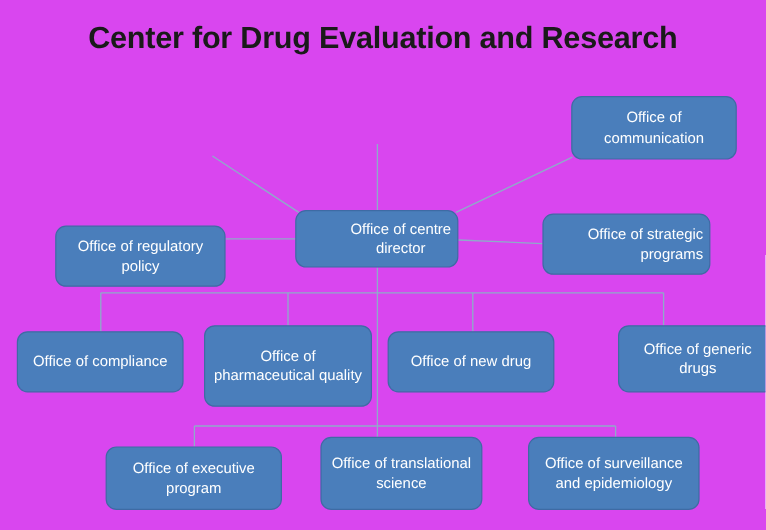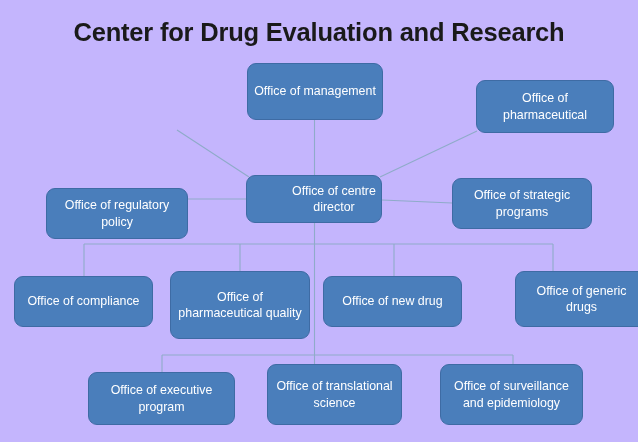--- a/index.html
+++ b/index.html
@@ -4,21 +4,21 @@
 <style>
   html, body {
     margin: 0;
     padding: 0;
     background: #ffffff;
   }
   #canvas {
     position: relative;
     width: 638px;
     height: 442px;
-    background: #c4b5fd;
+    background: #d946ef;
     overflow: hidden;
     font-family: "Liberation Sans", sans-serif;
   }
   #chart-title {
     position: absolute;
     left: 0;
     top: 18px;
     width: 638px;
     text-align: center;
     font-size: 25.5px;
@@ -83,38 +83,35 @@
       <line x1="394" y1="244" x2="394" y2="276"></line>
       <line x1="553" y1="244" x2="553" y2="271"></line>
 
       <line x1="162" y1="355" x2="513" y2="355"></line>
       <line x1="162" y1="355" x2="162" y2="372"></line>
       <line x1="314.5" y1="355" x2="314.5" y2="364"></line>
       <line x1="513" y1="355" x2="513" y2="364"></line>
     </g>
   </svg>
 
-  <div class="node" style="left:247px; top:63px; width:136px; height:57px;">
-    <span>Office of management</span>
-  </div>
 
 
   <div class="node" style="left:476px; top:80px; width:138px; height:53px;">
-    <span>Office of pharmaceutical</span>
+    <span>Office of communication</span>
   </div>
 
   <div class="node" style="left:246px; top:175px; width:136px; height:48px;padding-left:45px;">
     <span>Office of centre director</span>
   </div>
 
   <div class="node" style="left:46px; top:188px; width:142px; height:51px;">
     <span>Office of regulatory policy</span>
   </div>
 
-  <div class="node" style="left:452px; top:178px; width:140px; height:51px;">
+  <div class="node" style="left:452px; top:178px; width:140px; height:51px;text-align:right;">
     <span>Office of strategic programs</span>
   </div>
 
   <div class="node" style="left:14px; top:276px; width:139px; height:51px;">
     <span>Office of compliance</span>
   </div>
 
   <div class="node" style="left:170px; top:271px; width:140px; height:68px;">
     <span>Office of pharmaceutical quality</span>
   </div>

